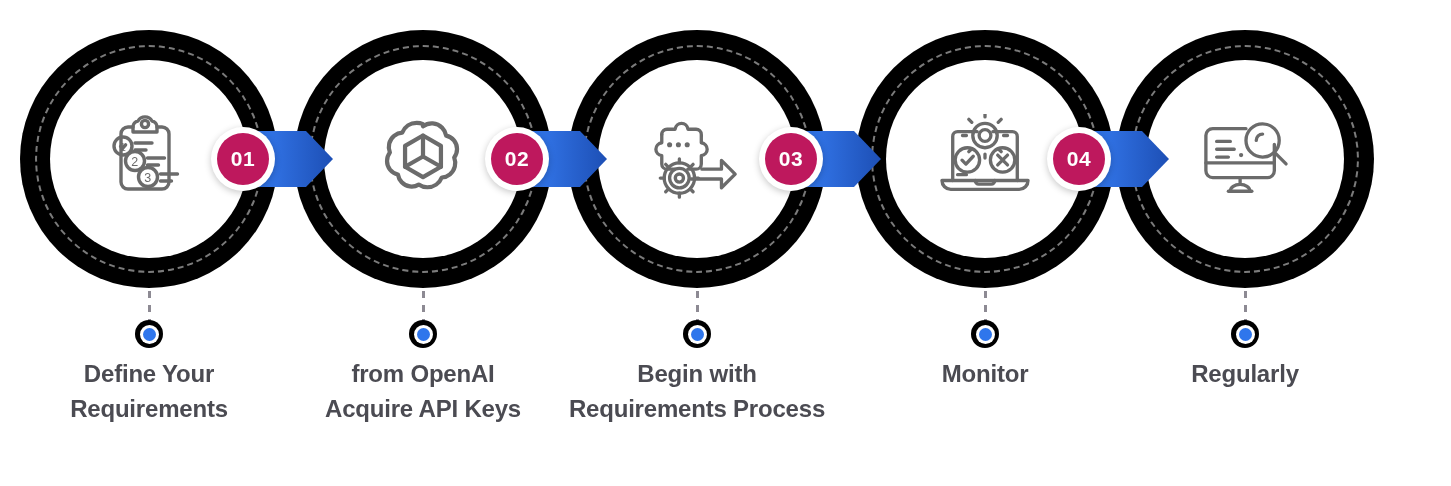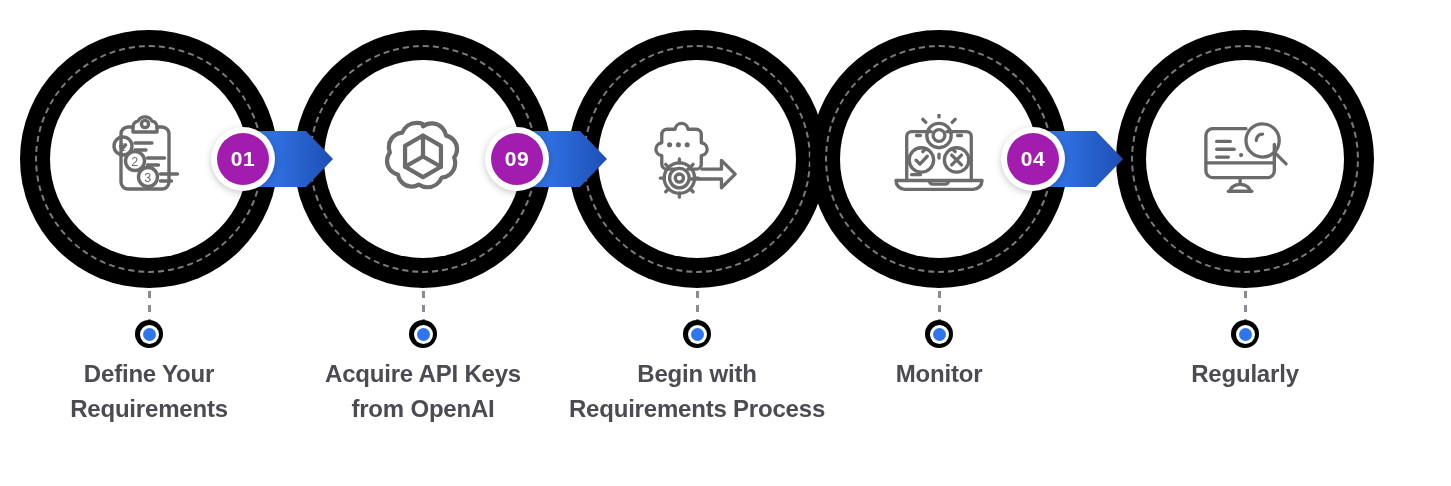--- a/index.html
+++ b/index.html
@@ -105,21 +105,21 @@
     box-shadow: 0 2px 7px rgba(0,0,0,0.22);
     display: flex;
     align-items: center;
     justify-content: center;
     box-sizing: border-box;
   }
   .badge-core {
     width: 52px;
     height: 52px;
     border-radius: 50%;
-    background: #a21caf;
+    background: #be185d;
     color: #ffffff;
     display: flex;
     align-items: center;
     justify-content: center;
     font-size: 21px;
     font-weight: bold;
     letter-spacing: 0.5px;
   }
 
   
@@ -236,32 +236,32 @@
             <path d="M50 24.5 69.5 35.8v22.6L50 69.7 30.5 58.4V35.8z"></path>
             <path d="M50 24.5v22.8l19.5 11.1"></path>
             <path d="M50 47.3 30.5 58.4"></path>
           </svg>
         </div>
       </div>
     </div>
     <div class="connector">
       <div class="arrow-shape"></div>
       <div class="badge">
-        <div class="badge-core">09</div>
-      </div>
-    </div>
-    <div class="stem"></div>
-    <div class="marker">
-      <div class="marker-mid">
-        <div class="marker-dot"></div>
-      </div>
-    </div>
-    <div class="caption">
+        <div class="badge-core">02</div>
+      </div>
+    </div>
+    <div class="stem"></div>
+    <div class="marker">
+      <div class="marker-mid">
+        <div class="marker-dot"></div>
+      </div>
+    </div>
+    <div class="caption">
+      <div>from OpenAI</div>
       <div>Acquire API Keys</div>
-      <div>from OpenAI</div>
     </div>
   </div>
 
   <div class="step" style="left:560px">
     <div class="ring">
       <div class="ring-dash"></div>
       <div class="ring-inner">
         <div class="icon-wrap">
           <svg width="98" height="92" viewBox="0 0 100 94" fill="none" stroke="#6b6b6b" stroke-width="3.4" stroke-linecap="round" stroke-linejoin="round">
             <path d="M14 22c0-3 2.4-5.4 5.4-5.4h8.2c.6-3.6 3.3-6 6.6-6s6 2.4 6.6 6h8.2c3 0 5.4 2.4 5.4 5.4v8.4c3.6.6 6 3.3 6 6.6s-2.4 6-6 6.6V52c0 3-2.4 5.4-5.4 5.4h-8.4"></path>
@@ -271,33 +271,39 @@
             <circle cx="40" cy="32.5" r="2.6" fill="#6b6b6b" stroke="none"></circle>
             <path d="M55 57.4h20v-9l14 14-14 14v-9H44"></path>
             <path d="M32 82a15.5 15.5 0 1 1 0-31 15.5 15.5 0 0 1 0 31z"></path>
             <path d="M32 76.5a10 10 0 1 1 0-20 10 10 0 0 1 0 20z"></path>
             <circle cx="32" cy="66.5" r="4.2"></circle>
             <path d="M32 51v-4M32 86v-4M16.5 66.5h-4M51.5 66.5h-4M21 55.5l-3-3M46 80.5l-3-3M43 55.5l3-3M18 80.5l3-3"></path>
           </svg>
         </div>
       </div>
     </div>
+    <div class="connector">
+      <div class="arrow-shape"></div>
+      <div class="badge">
+        <div class="badge-core">03</div>
+      </div>
+    </div>
     <div class="stem"></div>
     <div class="marker">
       <div class="marker-mid">
         <div class="marker-dot"></div>
       </div>
     </div>
     <div class="caption">
       <div>Begin with</div>
       <div>Requirements Process</div>
     </div>
   </div>
 
-  <div class="step" style="left:802px">
+  <div class="step" style="left:848px">
     <div class="ring">
       <div class="ring-dash"></div>
       <div class="ring-inner">
         <div class="icon-wrap">
           <svg width="98" height="90" viewBox="0 0 100 92" fill="none" stroke="#6b6b6b" stroke-width="3.4" stroke-linecap="round" stroke-linejoin="round">
             <path d="M17 68V23a5 5 0 0 1 5-5h20"></path>
             <path d="M83 68V23a5 5 0 0 0-5-5H58"></path>
             <path d="M6 68h88a0 0 0 0 1 0 0c0 5-4 9-9 9H15c-5 0-9-4-9-9z"></path>
             <path d="M40 68c0 2 1.6 3.6 3.6 3.6h12.8c2 0 3.6-1.6 3.6-3.6"></path>
             <path d="M22 62h9"></path>

